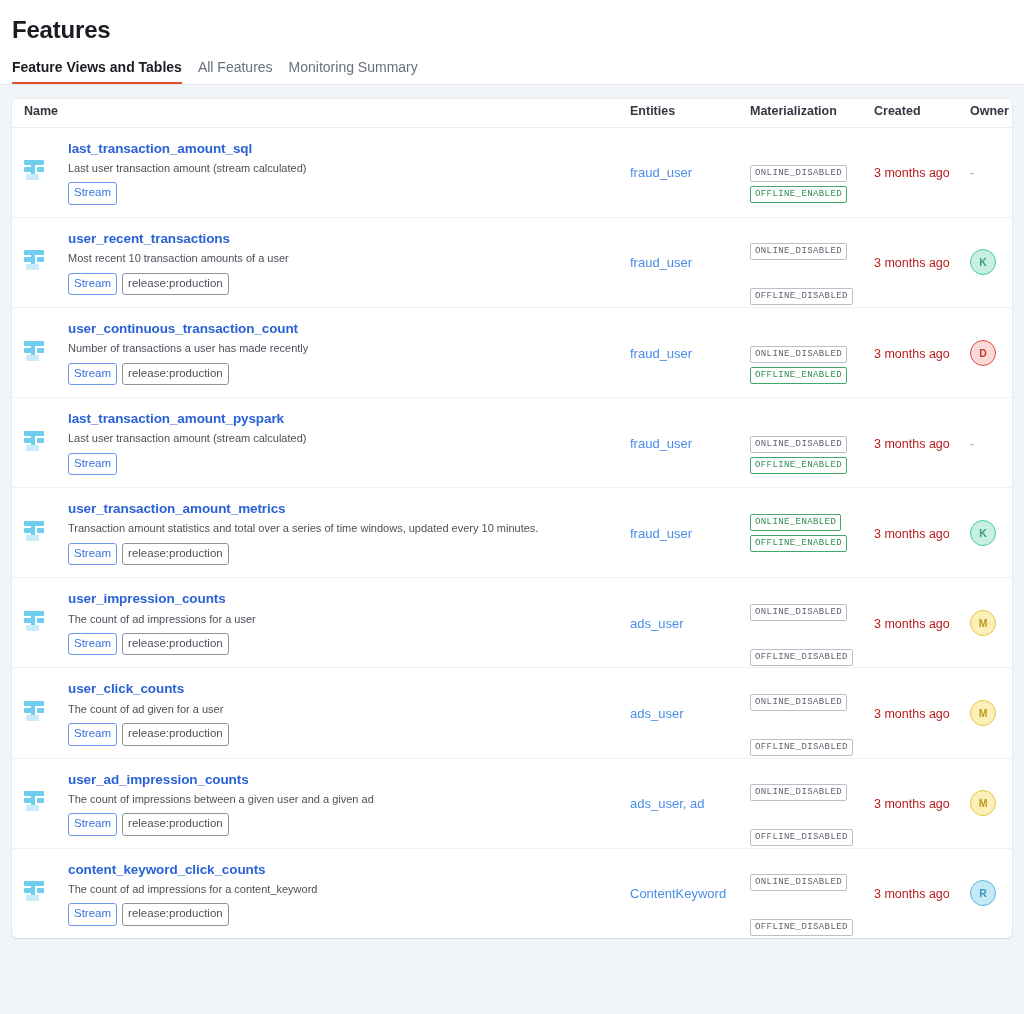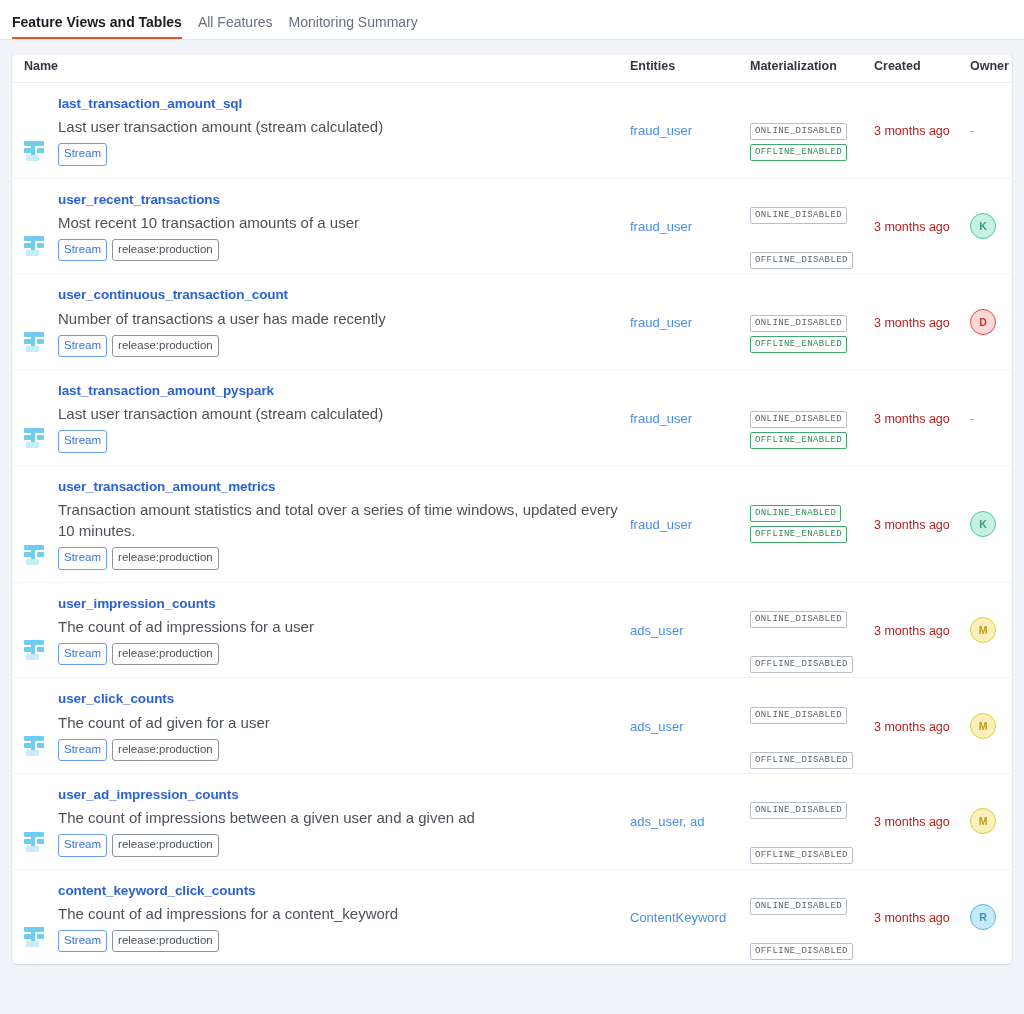--- a/index.html
+++ b/index.html
@@ -84,37 +84,37 @@
   th.col-name    { width: 618px; padding-left: 12px !important; }
   th.col-ent     { width: 120px; }
   th.col-mat     { width: 124px; }
   th.col-created { width: 96px; }
   th.col-owner   { width: 66px; }
 
   table.features tbody tr { border-bottom: 1px solid #eef1f6; }
   table.features tbody tr:last-child { border-bottom: none; }
   table.features td { vertical-align: middle; padding: 0; }
 
-  .name-cell { display: flex; align-items: flex-end; gap: 0; padding: 12px 0 12px 12px; }
+  .name-cell { display: flex; align-items: center; gap: 10px; padding: 12px 0 12px 12px; }
   .fv-icon {
     flex: 0 0 22px; width: 22px; height: 26px; position: relative; margin-right: 12px;
   }
   .fv-icon b { position: absolute; display: block; border-radius: 1px; }
   .fv-icon b:nth-child(1) { left: 0;  top: 1px;  width: 20px; height: 5px;  background: #6fcdf0; }
   .fv-icon b:nth-child(2) { left: 0;  top: 8px;  width: 11px; height: 5px;  background: #6fcdf0; }
   .fv-icon b:nth-child(3) { left: 13px; top: 8px; width: 7px; height: 5px;  background: #6fcdf0; }
   .fv-icon b:nth-child(4) { left: 7px; top: 5px;  width: 4px;  height: 12px; background: #6fcdf0; }
   .fv-icon b:nth-child(5) { left: 2px; top: 15px; width: 13px; height: 6px;  background: #c8ecf9; }
 
   .name-text {
     font-size: 13.5px; font-weight: bold; color: #2a62d6;
     cursor: pointer; line-height: 1.35; margin-bottom: 3px;
     letter-spacing: -0.1px;
   }
-  .desc-text { font-size: 15px; color: #4b5159; line-height: 1.4; margin-bottom: 6px; }
+  .desc-text { font-size: 11px; color: #4b5159; line-height: 1.4; margin-bottom: 6px; }
   .tag-row { display: flex; gap: 5px; flex-wrap: wrap; }
   .tag {
     font-size: 11.5px; line-height: 1; padding: 4px 5px 5px 5px;
     border-radius: 3px; background: #fff; white-space: nowrap; cursor: pointer;
   }
   .tag.blue { border: 1px solid #6a9aec; color: #3a72dd; }
   .tag.gray { border: 1px solid #8d929b; color: #4b5159; }
 
   .entity-link { font-size: 13px; color: #4a8de8; cursor: pointer; }
 
@@ -141,20 +141,21 @@
   .avatar.yellow { background: #fcf0ba; border-color: #e9c63c; color: #bb9a22; }
   .avatar.blue   { background: #c5e9f7; border-color: #52b6dd; color: #3e93bb; }
   .owner-dash { color: #a6acb8; font-size: 13px; }
 </style>
 </head>
 <body>
 
 <div class="page">
 
   <div class="header">
+    <div class="page-title">Features</div>
     <div class="tabs" id="tabs">
         <div class="tab active">Feature Views and Tables</div>
         <div class="tab">All Features</div>
         <div class="tab">Monitoring Summary</div>
       </div>
     <div class="tab-underline-fill"></div>
   </div>
 
   <div class="body-wrap">
     <div class="card">

